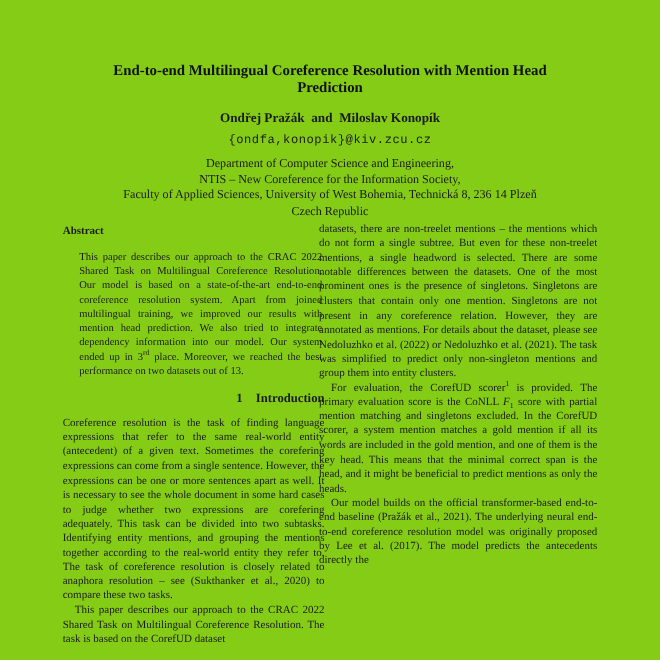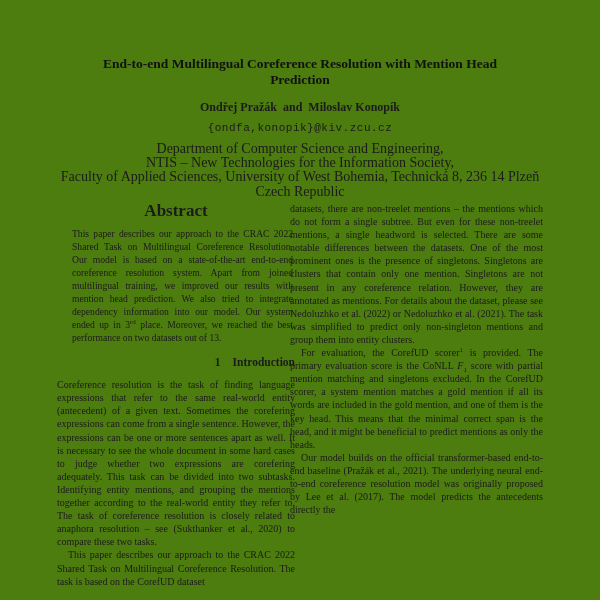--- a/index.html
+++ b/index.html
@@ -4,21 +4,21 @@
 <style>
   html, body {
     margin: 0;
     padding: 0;
     background: #ffffff;
   }
   .page {
     position: relative;
     width: 600px;
     height: 600px;
-    background: #4d7c0f;
+    background: #84cc16;
     overflow: hidden;
     color: #1b1b1b;
     font-family: "Liberation Serif", serif;
     -webkit-font-smoothing: antialiased;
   }
   
   .header {
     padding-top: 56px;
     text-align: center;
   }
@@ -37,40 +37,40 @@
   .author-name { font-weight: bold; }
   .author-conj { font-weight: bold; padding: 0 3px; }
   .email {
     margin-top: 7px;
     font-family: Liberation Mono, monospace;
     font-size: 11px;
     letter-spacing: 0.5px;
   }
   .affiliation {
     margin-top: 8px;
-    font-size: 14px;
+    font-size: 11px;
     line-height: 14.2px;
   }
   
   .col {
     position: absolute;
     top: 202px;
     height: 398px;
     overflow: hidden;
     font-size: 10px;
     line-height: 13.1px;
     text-align: justify;
   }
   .col-left  { left: 57px;  width: 238px; }
   .col-right { left: 290px; width: 253px; }
 
   .abstract-heading {
-    text-align: center;
+    text-align: left;
     font-weight: bold;
-    font-size: 17px;
+    font-size: 10px;
     margin: 2px 0 10px 0;
   }
   .abstract-body {
     margin: 0 2px 0 15px;
     font-size: 9.6px;
     line-height: 13px;
     text-align: justify;
   }
   .section-heading {
     font-weight: bold;
@@ -106,21 +106,21 @@
     <div class="authors">
       <span class="author-name">Ondřej Pražák</span>
       <span class="author-conj">and</span>
       <span class="author-name">Miloslav Konopík</span>
     </div>
 
     <div class="email">{ondfa,konopik}@kiv.zcu.cz</div>
 
     <div class="affiliation">
       <div>Department of Computer Science and Engineering,</div>
-      <div>NTIS – New Technologies for the Information Society,</div>
+      <div>NTIS – New Coreference for the Information Society,</div>
       <div>Faculty of Applied Sciences, University of West Bohemia, Technická 8, 236 14 Plzeň</div>
       <div>Czech Republic</div>
     </div>
   </div>
 
   <div class="col col-left">
 
     <div class="abstract-heading">Abstract</div>
 
     <div class="abstract-body"><span>This paper describes our approach to the CRAC 2022 Shared Task on Multilingual Coreference Resolution. Our model is based on a state-of-the-art end-to-end coreference resolution system. Apart from joined multilingual training, we improved our results with mention head prediction. We also tried to integrate dependency information into our model. Our system ended up in 3</span><sup class="marker">rd</sup><span> place. Moreover, we reached the best performance on two datasets out of 13.</span></div>

